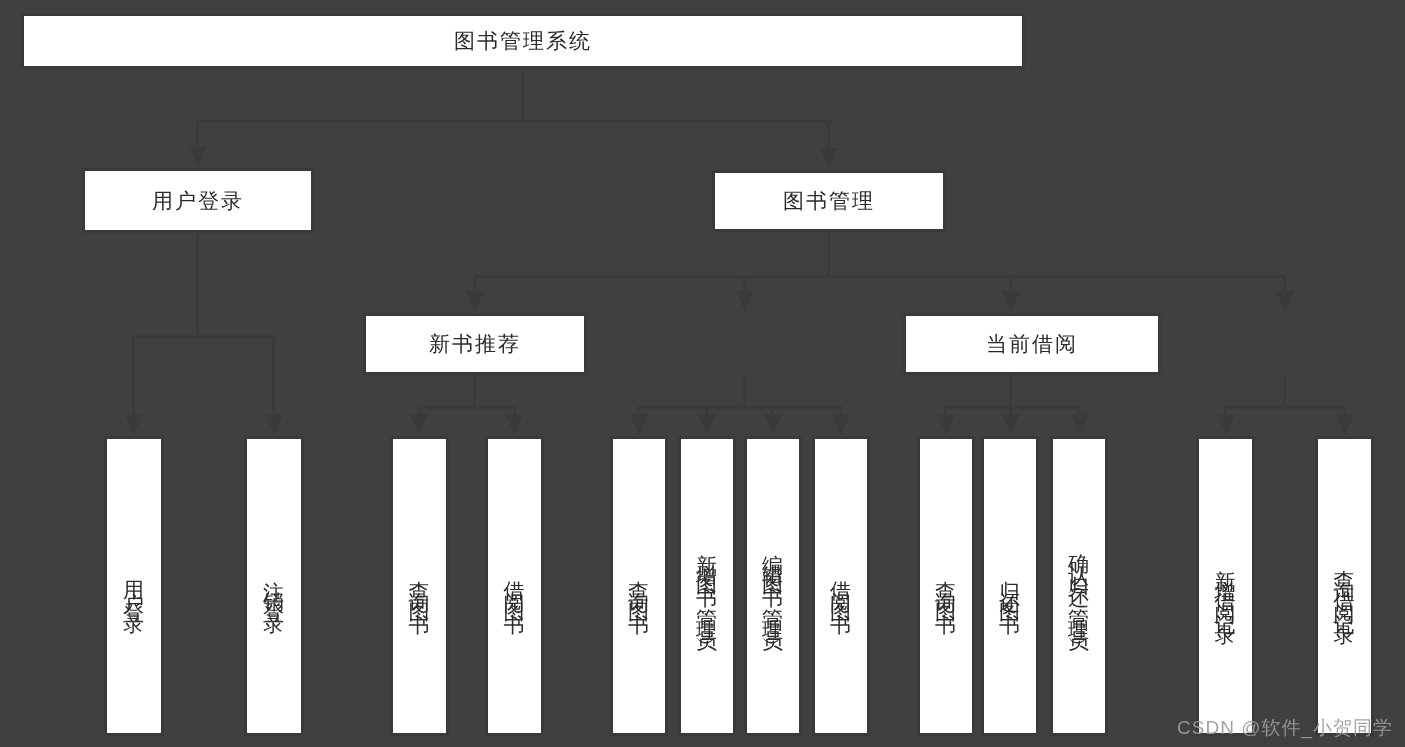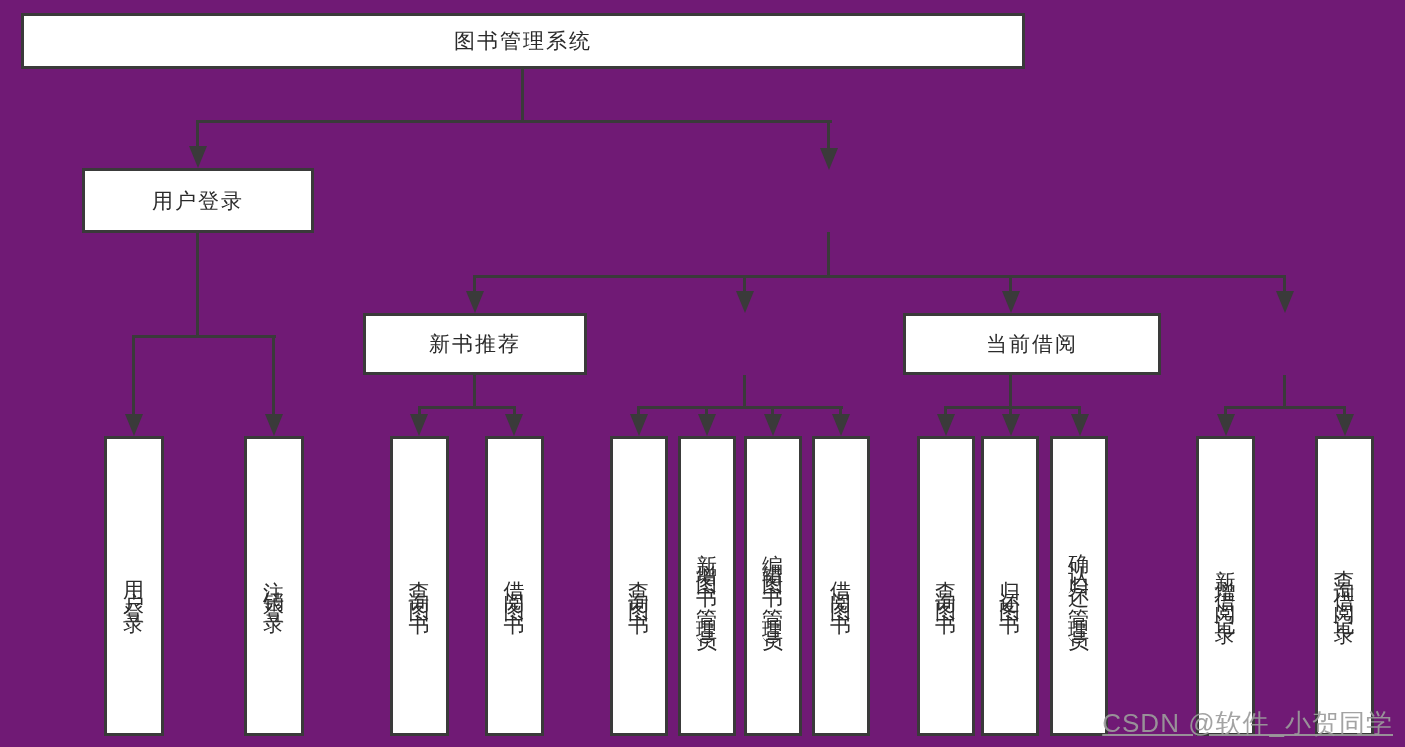--- a/index.html
+++ b/index.html
@@ -1,17 +1,17 @@
 <!DOCTYPE html>
 <html><head>
 <meta charset="utf-8">
 <style>
   html,body{margin:0;padding:0;background:#ffffff;}
   #stage{
-    position:relative;width:1405px;height:747px;background:#701a75;overflow:hidden;
+    position:relative;width:1405px;height:747px;background:#404040;overflow:hidden;
     font-family:"Liberation Sans","DejaVu Sans",sans-serif;color:#2b2b2b;
   }
   .box{
     position:absolute;box-sizing:border-box;border:3px solid #3a3a3a;background:#ffffff;
     display:flex;align-items:center;justify-content:center;
     font-size:21px;letter-spacing:2px;color:#2b2b2b;white-space:nowrap;
   }
   .vbox{
     position:absolute;box-sizing:border-box;border:3px solid #3a3a3a;background:#ffffff;
     display:flex;align-items:center;justify-content:center;
@@ -23,41 +23,44 @@
   .hline,.vline{position:absolute;background:#3a3a3a;}
   .hline{height:3px;}
   .vline{width:3px;}
   .arrow{
     position:absolute;width:0;height:0;
     border-left:9px solid transparent;border-right:9px solid transparent;
     border-top:22px solid #3a3a3a;
   }
   .watermark{
     position:absolute;right:12px;bottom:6px;z-index:5;
-    font-size:26px;color:rgba(155,155,155,0.92);letter-spacing:1px;white-space:nowrap;text-decoration:underline;
+    font-size:19px;color:rgba(155,155,155,0.92);letter-spacing:1px;white-space:nowrap;
   }
 </style>
 </head>
 <body>
 
 <div id="stage">
 
   <div class="box" style="left:21px;top:13px;width:1004px;height:56px;">
     <span>图书管理系统</span>
   </div>
 
   <div class="vline" style="left:521px;top:69px;height:51px;"></div>
   <div class="hline" style="left:196px;top:120px;width:636px;"></div>
   <div class="vline" style="left:196px;top:120px;height:28px;"></div>
   <div class="arrow" style="left:189px;top:146px;"></div>
   <div class="vline" style="left:827px;top:120px;height:30px;"></div>
   <div class="arrow" style="left:820px;top:148px;"></div>
 
   <div class="box" style="left:82px;top:168px;width:232px;height:65px;">
     <span>用户登录</span>
+  </div>
+  <div class="box" style="left:712px;top:170px;width:234px;height:62px;">
+    <span>图书管理</span>
   </div>
 
   <div class="vline" style="left:196px;top:233px;height:102px;"></div>
   <div class="hline" style="left:132px;top:335px;width:144px;"></div>
   <div class="vline" style="left:132px;top:335px;height:81px;"></div>
   <div class="arrow" style="left:125px;top:414px;"></div>
   <div class="vline" style="left:272px;top:335px;height:81px;"></div>
   <div class="arrow" style="left:265px;top:414px;"></div>
 
   <div class="vline" style="left:827px;top:232px;height:43px;"></div>

